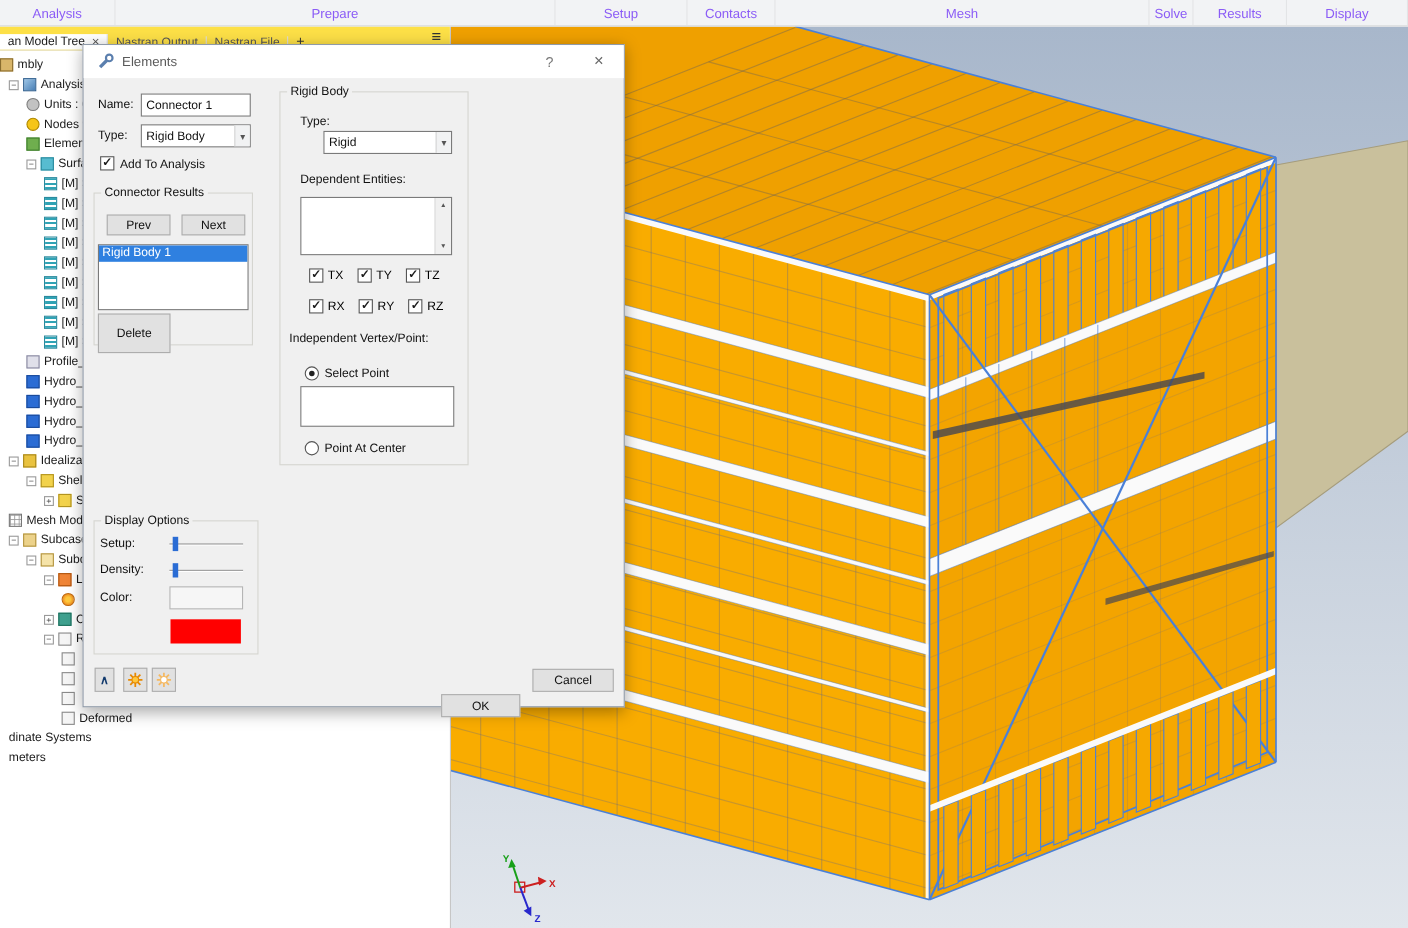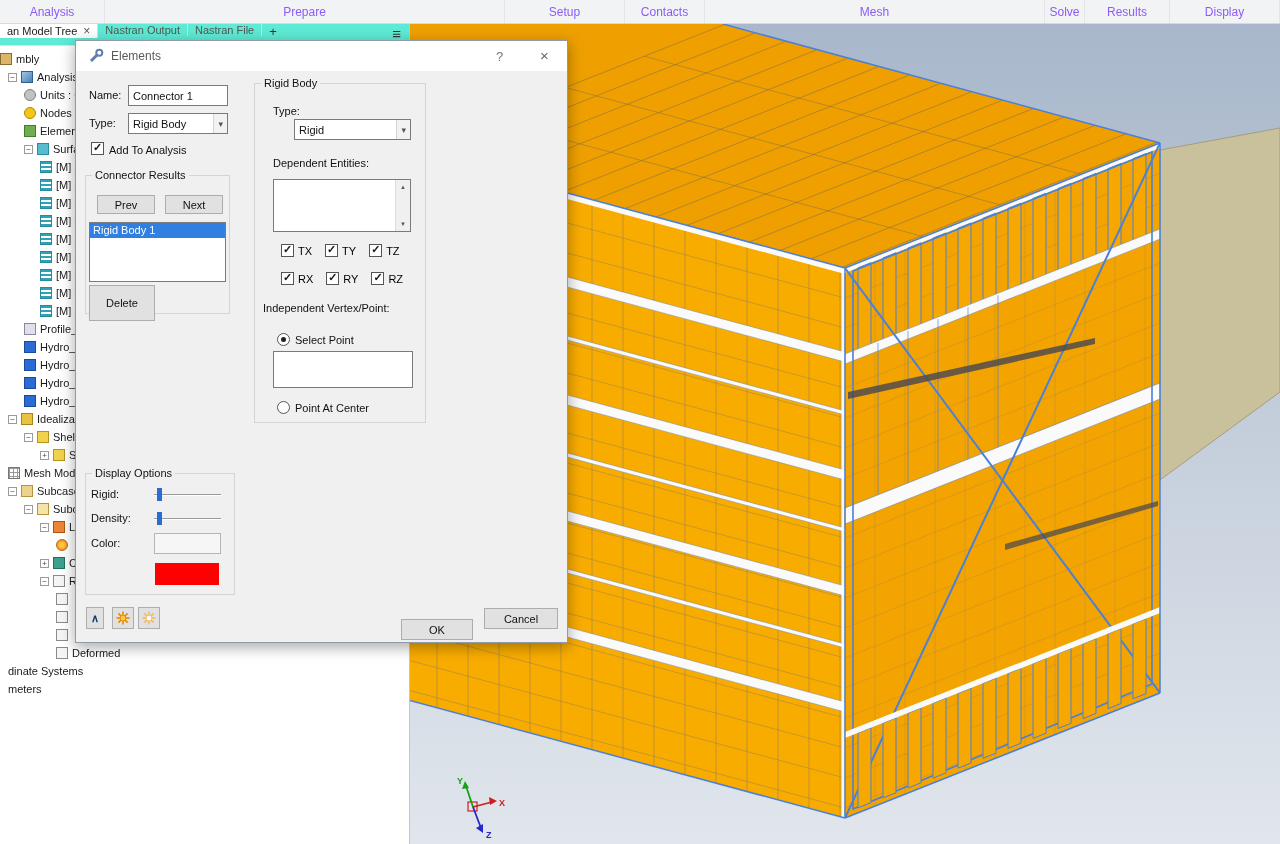--- a/index.html
+++ b/index.html
@@ -8,21 +8,21 @@
 
   
   .ribbon{position:absolute;left:0;top:0;width:1280px;height:24px;background:#f2f3f5;border-bottom:1px solid #d8d9db;display:flex;z-index:3}
   .rtab{height:100%;display:flex;align-items:center;justify-content:center;font-size:12px;color:#8b5cf6;border-right:1px solid #e3e4e6;white-space:nowrap}
   .rtab:nth-child(1){width:105px}.rtab:nth-child(2){width:400px}.rtab:nth-child(3){width:120px}
   .rtab:nth-child(4){width:80px}.rtab:nth-child(5){width:340px}.rtab:nth-child(6){width:40px}
   .rtab:nth-child(7){width:85px}.rtab:nth-child(8){width:110px}
 
   
   .left-panel{position:absolute;left:0;top:24px;width:410px;height:820px;background:#fff;border-right:1px solid #c6c6c6;z-index:2}
-  .ptabbar{position:relative;height:22px;background:#5eead4;display:flex;align-items:flex-start;font-size:11px;color:#555;border-bottom:1px solid #e0e0e0}
+  .ptabbar{position:relative;height:22px;background:#fde047;display:flex;align-items:flex-end;font-size:11px;color:#555;border-bottom:1px solid #e0e0e0}
   .ptab{display:flex;align-items:center;padding:0 7px;border-right:1px solid #dcdcdc;white-space:nowrap}
   .ptab.active{background:#fff;color:#1a1a1a}
   .tclose{margin-left:6px;color:#555;font-size:12px}
   .ptab.plus{border-right:none;color:#333;font-size:13px}
   .pmenu{position:absolute;right:8px;top:1px;font-size:15px;color:#333}
   .tree{position:absolute;top:26px;left:0;right:0;bottom:0;overflow:hidden;color:#1a1a1a}
   .trow{height:18px;display:flex;align-items:center;white-space:nowrap}
   .expander{flex:none;width:9px;height:9px;border:1px solid #9a9a9a;background:#fff;font-size:8px;line-height:7px;text-align:center;color:#444;margin-right:4px}
   .ticon{flex:none;width:12px;height:12px;margin-right:4px;border:1px solid rgba(0,0,0,.28)}
   .tlabel{font-size:11px}
@@ -521,21 +521,21 @@
   <span class="lab" style="left:187px;top:261px">Independent Vertex/Point:</span>
   <span class="radio on" style="left:201px;top:292px"></span>
   <span class="lab" style="left:219px;top:293px">Select Point</span>
   <input class="inp" style="left: 197px; top: 310px; width: 140px; height: 37px;" value="">
   <span class="radio" style="left:201px;top:360px"></span>
   <span class="lab" style="left:219px;top:361px">Point At Center</span>
 
   <div class="grp" style="left:9px;top:432px;width:150px;height:122px">
     <span class="gt">Display Options</span>
   </div>
-  <span class="lab" style="left:15px;top:447px">Rigid:</span>
+  <span class="lab" style="left:15px;top:447px">Setup:</span>
   <div class="slider" style="left:78px;top:447px;width:67px">
     <div class="track"></div>
     <div class="thumb"></div>
   </div>
   <span class="lab" style="left:15px;top:471px">Density:</span>
   <div class="slider" style="left:78px;top:471px;width:67px">
     <div class="track"></div>
     <div class="thumb"></div>
   </div>
   <span class="lab" style="left:15px;top:496px">Color:</span>
@@ -558,15 +558,15 @@
     <svg width="14" height="14" viewBox="0 0 14 14">
       <g stroke="#f5b860" stroke-width="1.6">
         <line x1="7" y1="0.5" x2="7" y2="13.5"></line>
           <line x1="0.5" y1="7" x2="13.5" y2="7"></line>
         <line x1="2.4" y1="2.4" x2="11.6" y2="11.6"></line>
           <line x1="11.6" y1="2.4" x2="2.4" y2="11.6"></line>
       </g>
       <circle cx="7" cy="7" r="3" fill="#fff" stroke="#f5b860"></circle>
     </svg>
   </div>
-  <div class="btn" style="left:325px;top:578px;width:72px;height:21px">OK</div>
+  <div class="btn" style="left:325px;top:590px;width:72px;height:21px">OK</div>
   <div class="btn" style="left:408px;top:567px;width:74px;height:21px">Cancel</div>
 </div>
 
 </body></html>

